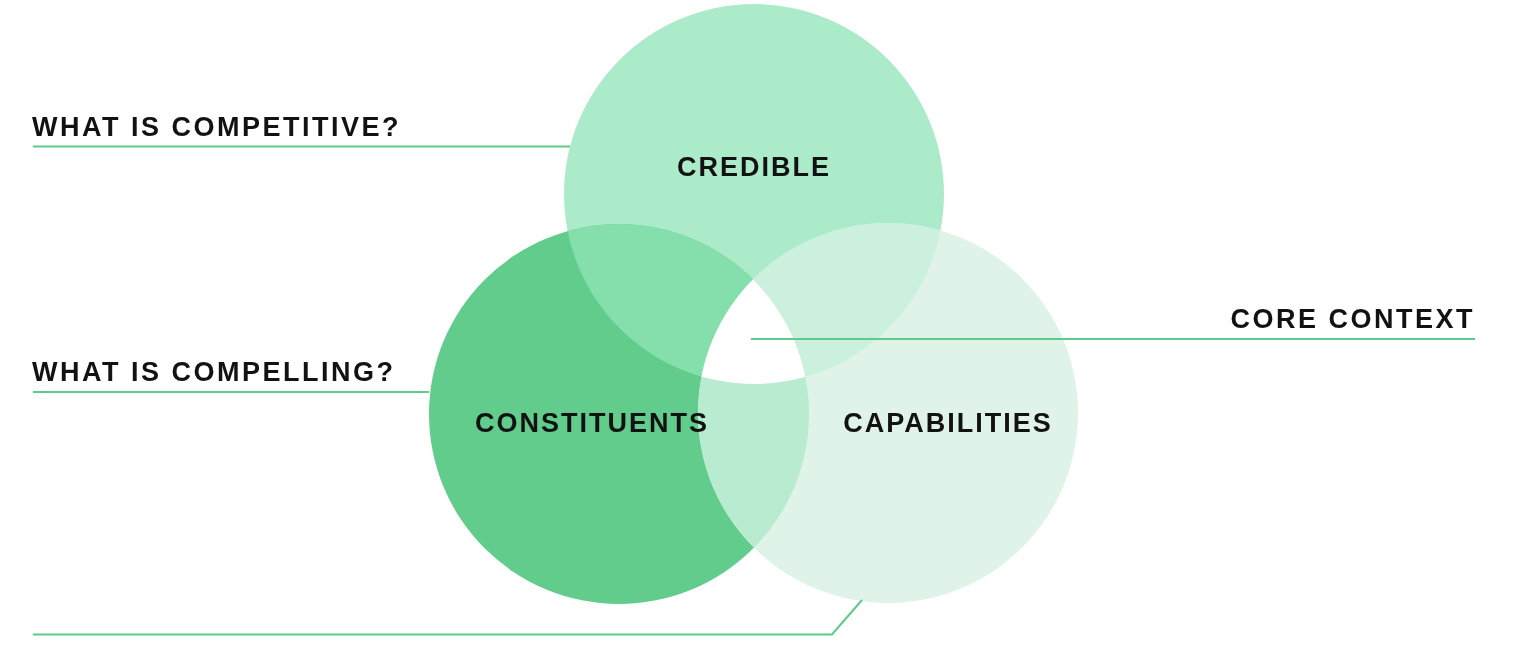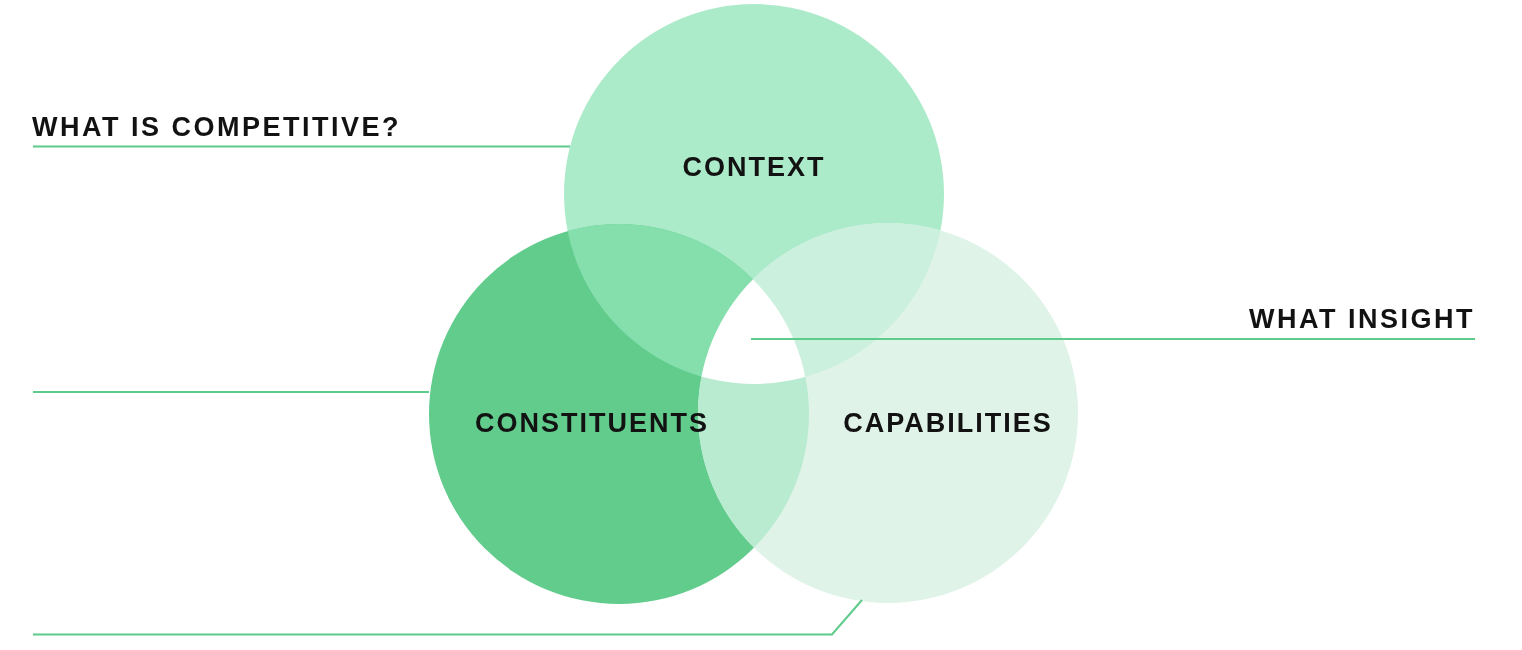--- a/index.html
+++ b/index.html
@@ -69,20 +69,21 @@
         <circle cx="888" cy="413" r="190" fill="#FFFFFF"></circle>
       </g>
     </g>
 
     <path d="M33 146.5 H570" fill="none" stroke-width="2" stroke="#5DCB8A"></path>
     <path d="M33 392 H429" fill="none" stroke-width="2" stroke="#5DCB8A"></path>
     <path d="M33 634.5 H832 L862 600" fill="none" stroke-width="2" stroke="#5DCB8A"></path>
     <path d="M751 339 H1475" fill="none" stroke-width="2" stroke="#5DCB8A"></path>
   </svg>
 
-  <div class="lbl circle-lbl" style="left:754px; top:167px;">CONTEXT</div>
+  <div class="lbl circle-lbl" style="left:754px; top:167px;">CREDIBLE</div>
   <div class="lbl circle-lbl" style="left:576px; top:423px;margin-left:16px;">CONSTITUENTS</div>
   <div class="lbl" style="left:32px; top:114px;">WHAT IS COMPETITIVE?</div>
 
   <div class="lbl circle-lbl" style="left:948px; top:423px;">CAPABILITIES</div>
-  <div class="lbl right-anchored" style="right:47px; top:306px;">WHAT INSIGHT</div>
+  <div class="lbl" style="left:32px; top:359px;">WHAT IS COMPELLING?</div>
+  <div class="lbl right-anchored" style="right:47px; top:306px;">CORE CONTEXT</div>
 
 </div>
 
 </body></html>

